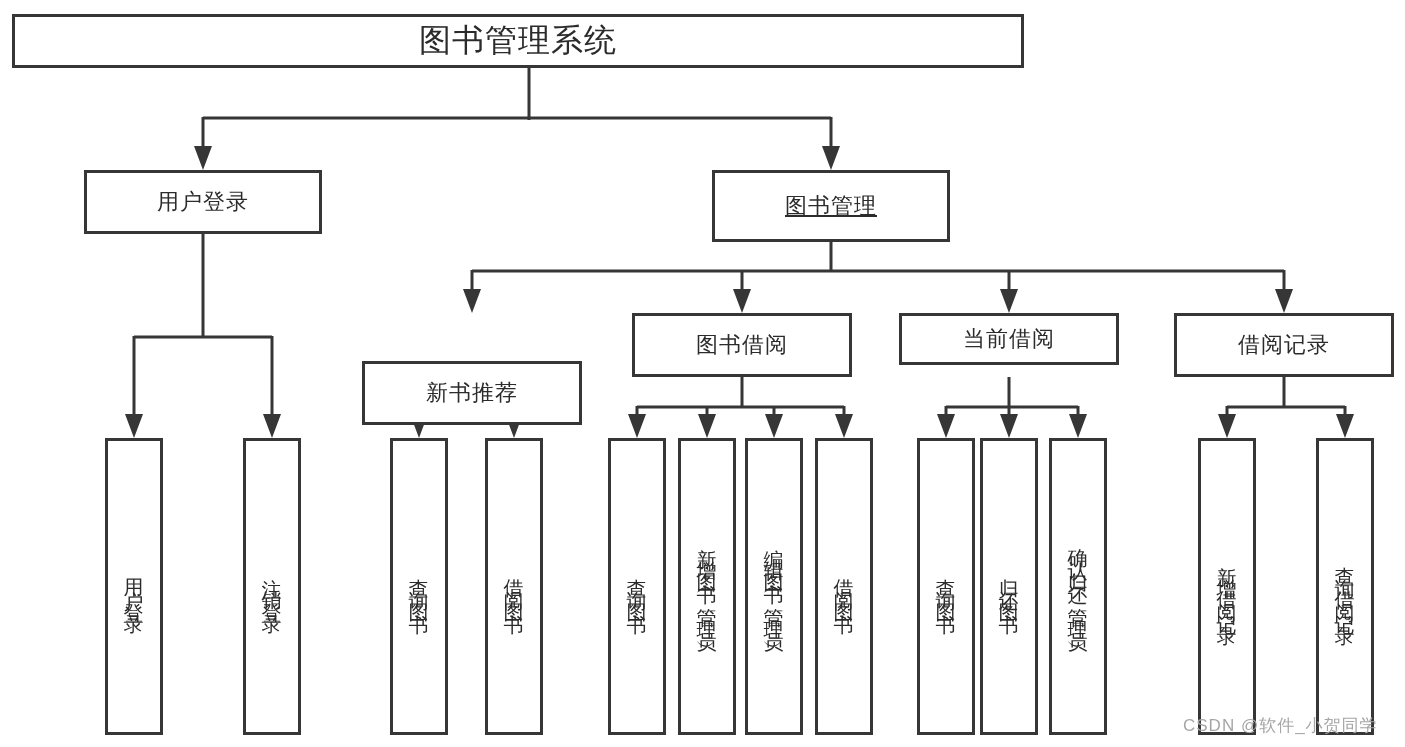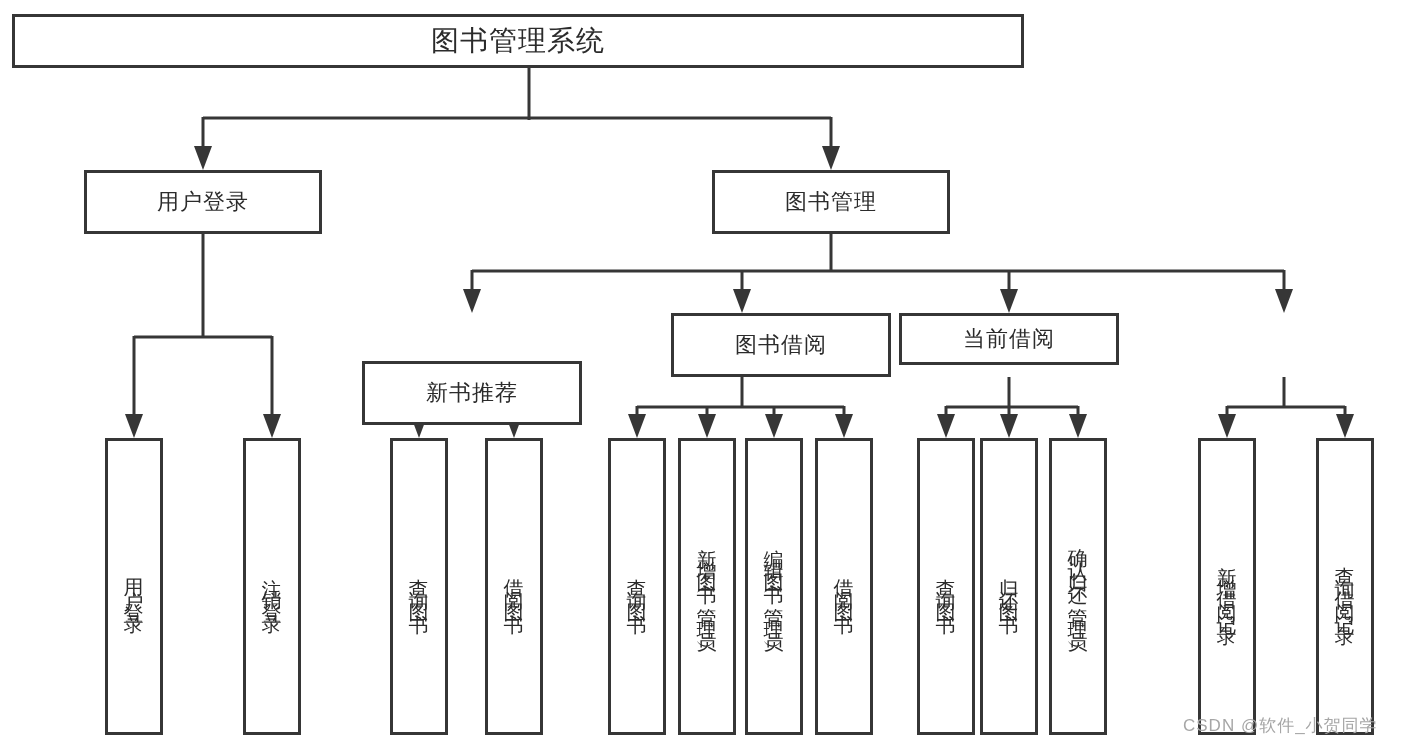--- a/index.html
+++ b/index.html
@@ -18,21 +18,21 @@
     border: 3px solid #363636;
     background: #ffffff;
     color: #2b2b2b;
     display: flex;
     align-items: center;
     justify-content: center;
     z-index: 2;
     font-size: 22px;
     letter-spacing: 1px;
   }
-  .box.root { font-size: 28px; }
+  .box.root { font-size: 32px; }
   .leaf { font-size: 20px; }
   .vtext {
     writing-mode: vertical-rl;
     text-orientation: mixed;
     letter-spacing: 12px;
     line-height: 1;
     white-space: nowrap;
   }
   .watermark {
     position: absolute;
@@ -90,32 +90,35 @@
     </g>
   </svg>
 
   <div class="box root" style="left:12px; top:14px; width:1012px; height:54px;">
     <span>图书管理系统</span>
   </div>
 
   <div class="box" style="left:84px; top:170px; width:238px; height:64px;">
     <span>用户登录</span>
   </div>
-  <div class="box" style="left:712px; top:170px; width:238px; height:64px;">
+  <div class="box" style="left:712px; top:170px; width:238px; height:72px;text-decoration:underline;">
     <span>图书管理</span>
   </div>
 
   <div class="box" style="left:362px; top:313px; width:220px; height:64px;margin-top:48px;">
     <span>新书推荐</span>
   </div>
-  <div class="box" style="left:632px; top:313px; width:220px; height:64px;margin-left:39px;">
+  <div class="box" style="left:632px; top:313px; width:220px; height:64px;">
     <span>图书借阅</span>
   </div>
   <div class="box" style="left:899px; top:313px; width:220px; height:52px;">
     <span>当前借阅</span>
+  </div>
+  <div class="box" style="left:1174px; top:313px; width:220px; height:64px;">
+    <span>借阅记录</span>
   </div>
 
   <div class="box leaf" style="left:105px; top:438px; width:58px; height:297px;">
     <span class="vtext">用户登录</span>
   </div>
   <div class="box leaf" style="left:243px; top:438px; width:58px; height:297px;">
     <span class="vtext">注销登录</span>
   </div>
 
   <div class="box leaf" style="left:390px; top:438px; width:58px; height:297px;">

